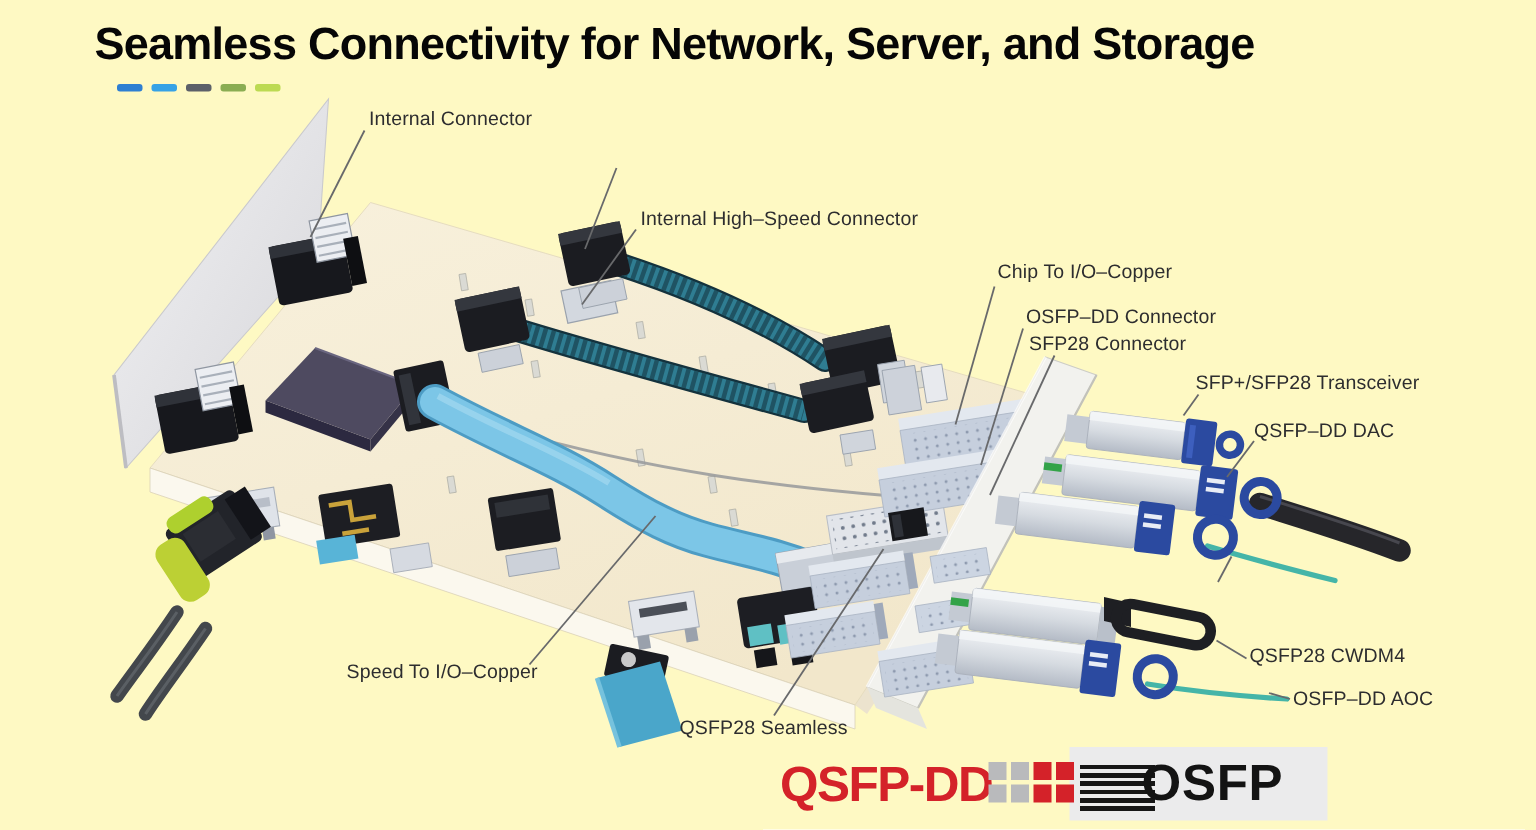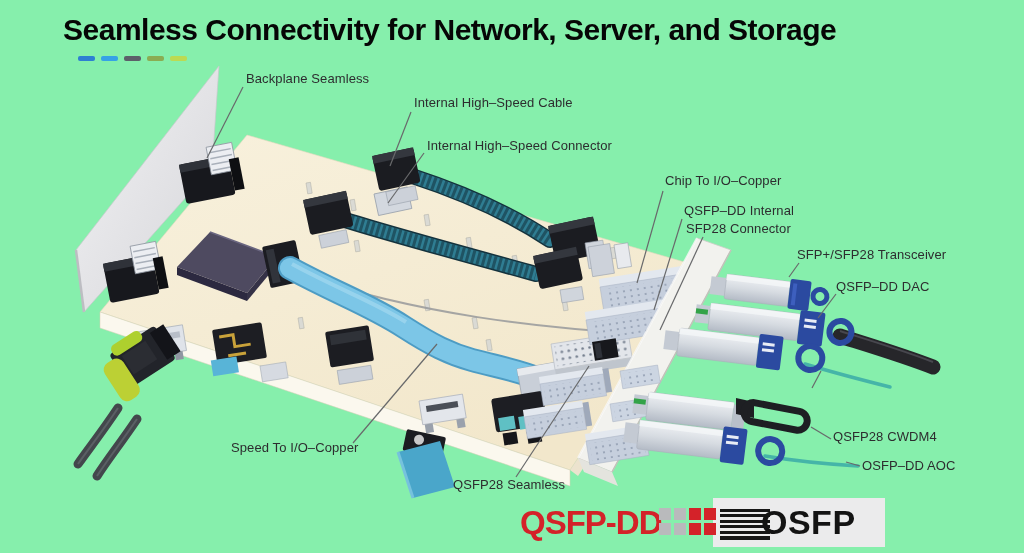--- a/index.html
+++ b/index.html
@@ -1,31 +1,31 @@
 <!DOCTYPE html>
 <html><head>
 <meta charset="utf-8">
 <style>
   html,body{margin:0;padding:0;background:#fff;}
-  #canvas{position:relative;width:1024px;height:553px;background:#86efac;overflow:hidden;
+  #canvas{position:relative;width:1024px;height:553px;background:#fef9c3;overflow:hidden;
           font-family:"Liberation Sans",sans-serif;}
   #ttl{position:absolute;left:63px;top:13px;font-size:30px;font-weight:bold;color:#060606;
        letter-spacing:-0.5px;white-space:nowrap;}
   #dashes{position:absolute;left:78px;top:56px;display:flex;gap:6px;}
   #dashes span{display:block;width:17px;height:4.5px;border-radius:2px;}
   .lbl{position:absolute;font-size:13px;color:#2d2d2f;white-space:nowrap;letter-spacing:0.1px;}
   svg{position:absolute;left:0;top:0;}
   
   #osfp-bg{position:absolute;left:713px;top:498px;width:172px;height:49px;background:#ebebec;}
   #qsfpdd-text{position:absolute;left:520px;top:504px;font-size:33px;font-weight:bold;
        color:#d42229;letter-spacing:-1px;}
   #qsfpdd-pattern{position:absolute;left:659px;top:508px;width:60px;display:flex;flex-wrap:wrap;
        gap:3px 3px;}
   #qsfpdd-pattern .sq{width:12px;height:12px;display:block;}
-  #osfp-logo{position:absolute;left:720px;top:503px;display:flex;}
+  #osfp-logo{position:absolute;left:720px;top:503px;display:flex;align-items:center;}
   #osfp-stripes{width:50px;height:31px;margin-top:6px;
        background:repeating-linear-gradient(#161616 0 3px,#ebebec 3px 5.5px);}
   .osfp-text{display:inline-block;font-size:34px;font-weight:bold;color:#131313;
        letter-spacing:0.5px;margin-left:-9px;}
 </style>
 </head>
 <body>
 
 <div id="canvas">
 
@@ -351,25 +351,24 @@
 
   <div id="ttl">Seamless Connectivity for Network, Server, and Storage</div>
   <div id="dashes">
       <span style="background: rgb(46, 127, 210);"></span>
       <span style="background: rgb(54, 162, 230);"></span>
       <span style="background: rgb(92, 96, 105);"></span>
       <span style="background: rgb(138, 173, 82);"></span>
       <span style="background: rgb(188, 218, 82);"></span>
     </div>
 
-  <div class="lbl" style="left:246px;top:71px">Backplane Seamless</div>
-  <div class="lbl" style="left:414px;top:95px">Internal High–Speed Cable</div>
+  <div class="lbl" style="left:246px;top:71px">Internal Connector</div>
   <div class="lbl" style="left:427px;top:138px">Internal High–Speed Connector</div>
   <div class="lbl" style="left:665px;top:173px">Chip To I/O–Copper</div>
-  <div class="lbl" style="left:684px;top:203px">QSFP–DD Internal</div>
+  <div class="lbl" style="left:684px;top:203px">OSFP–DD Connector</div>
   <div class="lbl" style="left:686px;top:221px">SFP28 Connector</div>
   <div class="lbl" style="left:797px;top:247px">SFP+/SFP28 Transceiver</div>
   <div class="lbl" style="left:836px;top:279px">QSFP–DD DAC</div>
   <div class="lbl" style="left:833px;top:429px">QSFP28 CWDM4</div>
   <div class="lbl" style="left:862px;top:458px">OSFP–DD AOC</div>
   <div class="lbl" style="left:231px;top:440px">Speed To I/O–Copper</div>
   <div class="lbl" style="left:453px;top:477px">QSFP28 Seamless</div>
 
   <div id="osfp-bg"></div>
   <div id="qsfpdd-text">QSFP-DD</div>

